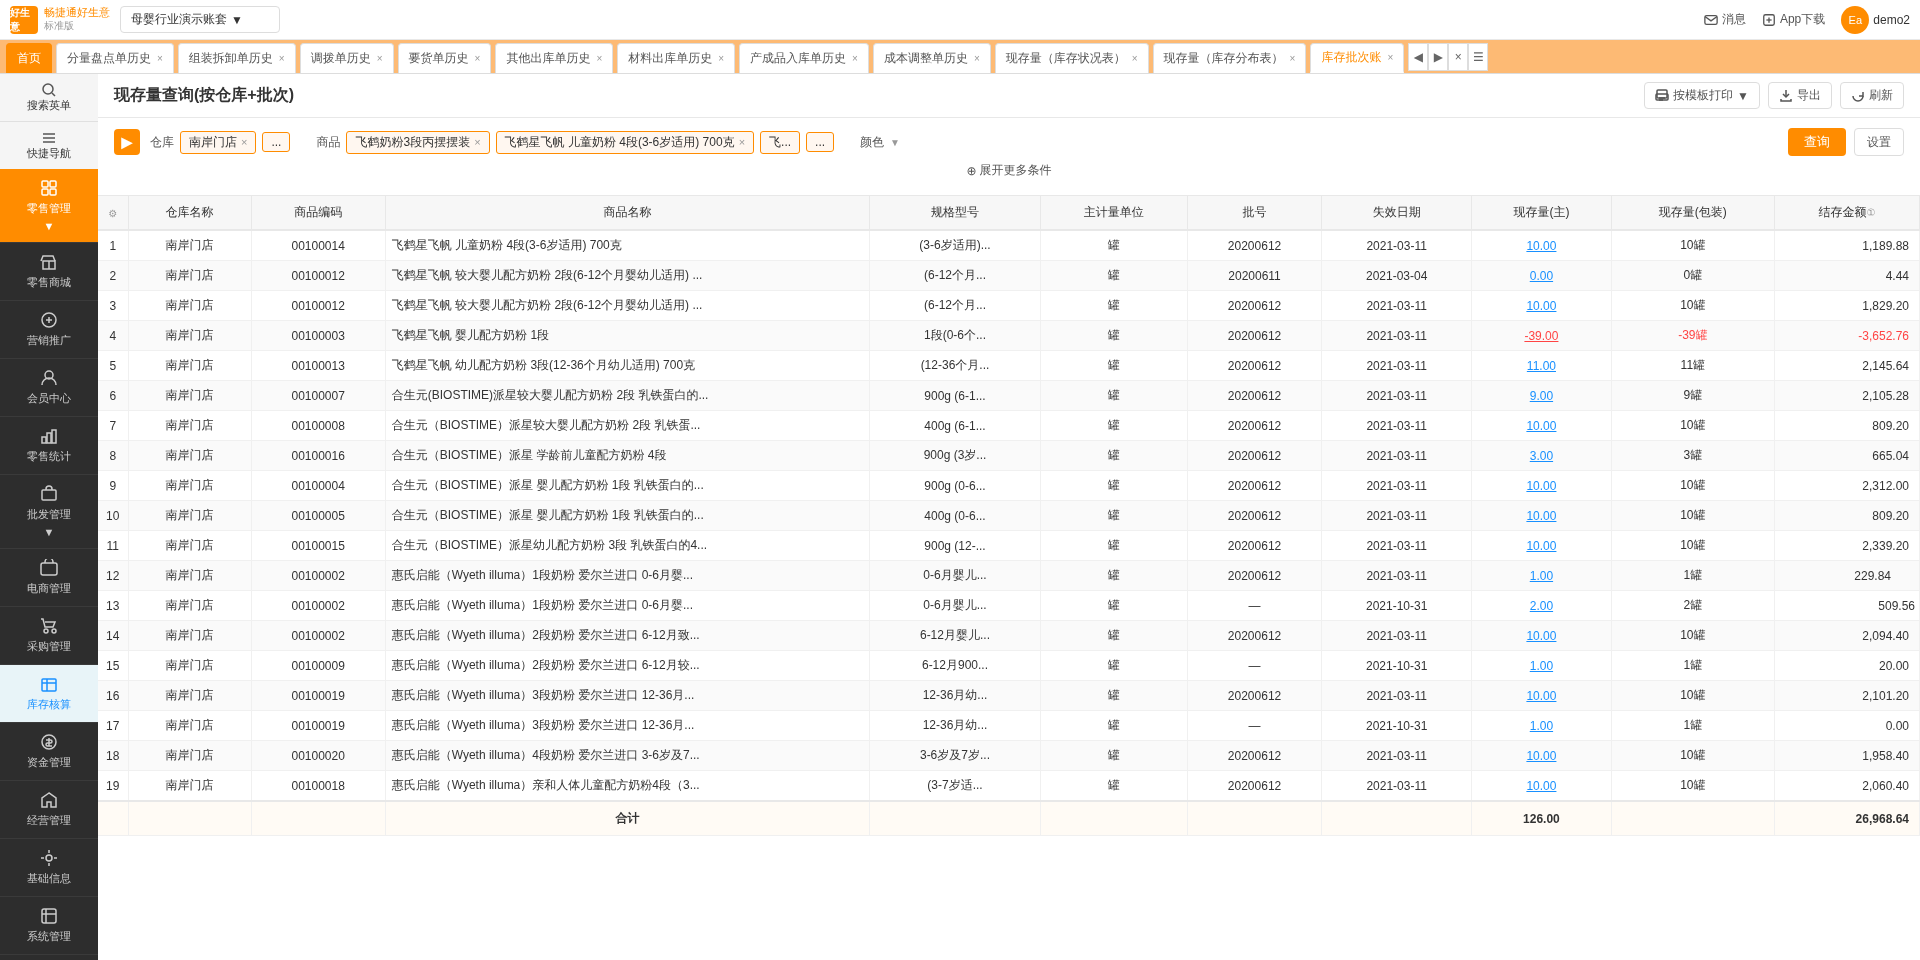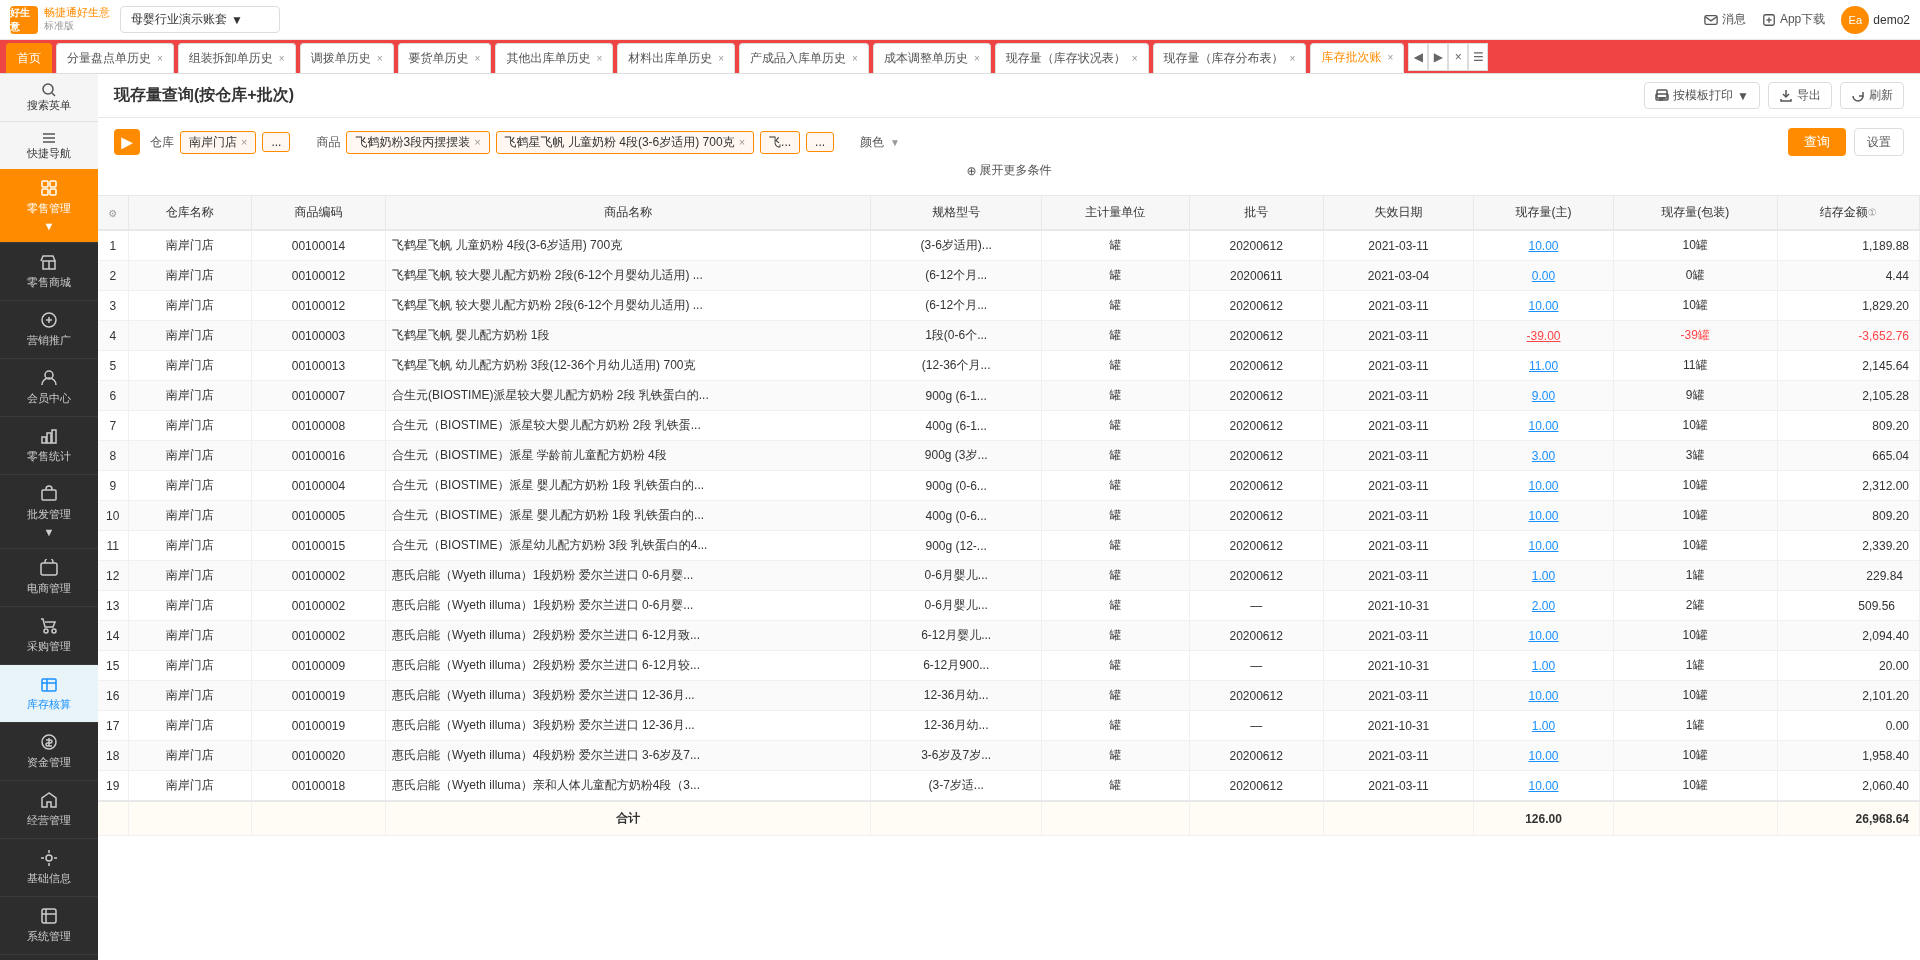--- a/index.html
+++ b/index.html
@@ -16,21 +16,21 @@
     .logo-sub { font-size: 10px; color: #999; }
     .workspace-selector { display: flex; align-items: center; gap: 4px; padding: 4px 10px; border: 1px solid #ddd; border-radius: 4px; cursor: pointer; font-size: 12px; color: #333; min-width: 160px; }
     .top-actions { margin-left: auto; display: flex; align-items: center; gap: 16px; }
     .top-action-item { display: flex; align-items: center; gap: 4px; cursor: pointer; color: #555; font-size: 12px; }
     .top-action-item svg { width: 14px; height: 14px; }
     .avatar { width: 28px; height: 28px; background: #ff8c00; border-radius: 50%; display: flex; align-items: center; justify-content: center; color: #fff; font-size: 11px; }
     .username { font-size: 12px; color: #333; cursor: pointer; }
 
     
     .tab-bar {
-      display: flex; align-items: center; background: #ef4444; height: 34px;
+      display: flex; align-items: center; background: #fdba74; height: 34px;
       border-bottom: 1px solid #ddd; overflow: hidden; padding: 0 4px;
     }
     .tab-item {
       display: flex; align-items: center; padding: 0 10px; height: 30px; margin: 2px 2px 0;
       background: #fff; border: 1px solid #ddd; border-bottom: none; border-radius: 4px 4px 0 0;
       cursor: pointer; font-size: 12px; color: #555; white-space: nowrap; gap: 4px;
     }
     .tab-item.active { background: #fff; color: #ff8c00; border-bottom: 2px solid #fff; }
     .tab-item.home { background: #ff8c00; color: #fff; border-color: #ff8c00; }
     .tab-close { color: #999; font-size: 10px; cursor: pointer; margin-left: 2px; }
@@ -564,34 +564,34 @@
     <td>12</td>
     <td>南岸门店</td>
     <td>00100002</td>
     <td class="product-name" title="惠氏启能（Wyeth illuma）1段奶粉 爱尔兰进口 0-6月婴...">惠氏启能（Wyeth illuma）1段奶粉 爱尔兰进口 0-6月婴...</td>
     <td class="spec" title="0-6月婴儿...">0-6月婴儿...</td>
     <td>罐</td>
     <td>20200612</td>
     <td>2021-03-11</td>
     <td class=" underline">1.00</td>
     <td class="">1罐</td>
-    <td class="" style="text-align:right; padding-right:16px;">229.84</td>
+    <td class="" style="text-align:right; padding-right:28px;">229.84</td>
   </tr>
             <tr style="background: rgb(255, 255, 255);">
     <td>13</td>
     <td>南岸门店</td>
     <td>00100002</td>
     <td class="product-name" title="惠氏启能（Wyeth illuma）1段奶粉 爱尔兰进口 0-6月婴...">惠氏启能（Wyeth illuma）1段奶粉 爱尔兰进口 0-6月婴...</td>
     <td class="spec" title="0-6月婴儿...">0-6月婴儿...</td>
     <td>罐</td>
     <td>—</td>
     <td>2021-10-31</td>
     <td class=" underline">2.00</td>
     <td class="">2罐</td>
-    <td class="" style="text-align:right; padding-right:24px;">509.56</td>
+    <td class="" style="text-align:right; padding-right:4px;">509.56</td>
   </tr>
             <tr style="background: rgb(250, 250, 250);">
     <td>14</td>
     <td>南岸门店</td>
     <td>00100002</td>
     <td class="product-name" title="惠氏启能（Wyeth illuma）2段奶粉 爱尔兰进口 6-12月致...">惠氏启能（Wyeth illuma）2段奶粉 爱尔兰进口 6-12月致...</td>
     <td class="spec" title="6-12月婴儿...">6-12月婴儿...</td>
     <td>罐</td>
     <td>20200612</td>
     <td>2021-03-11</td>

